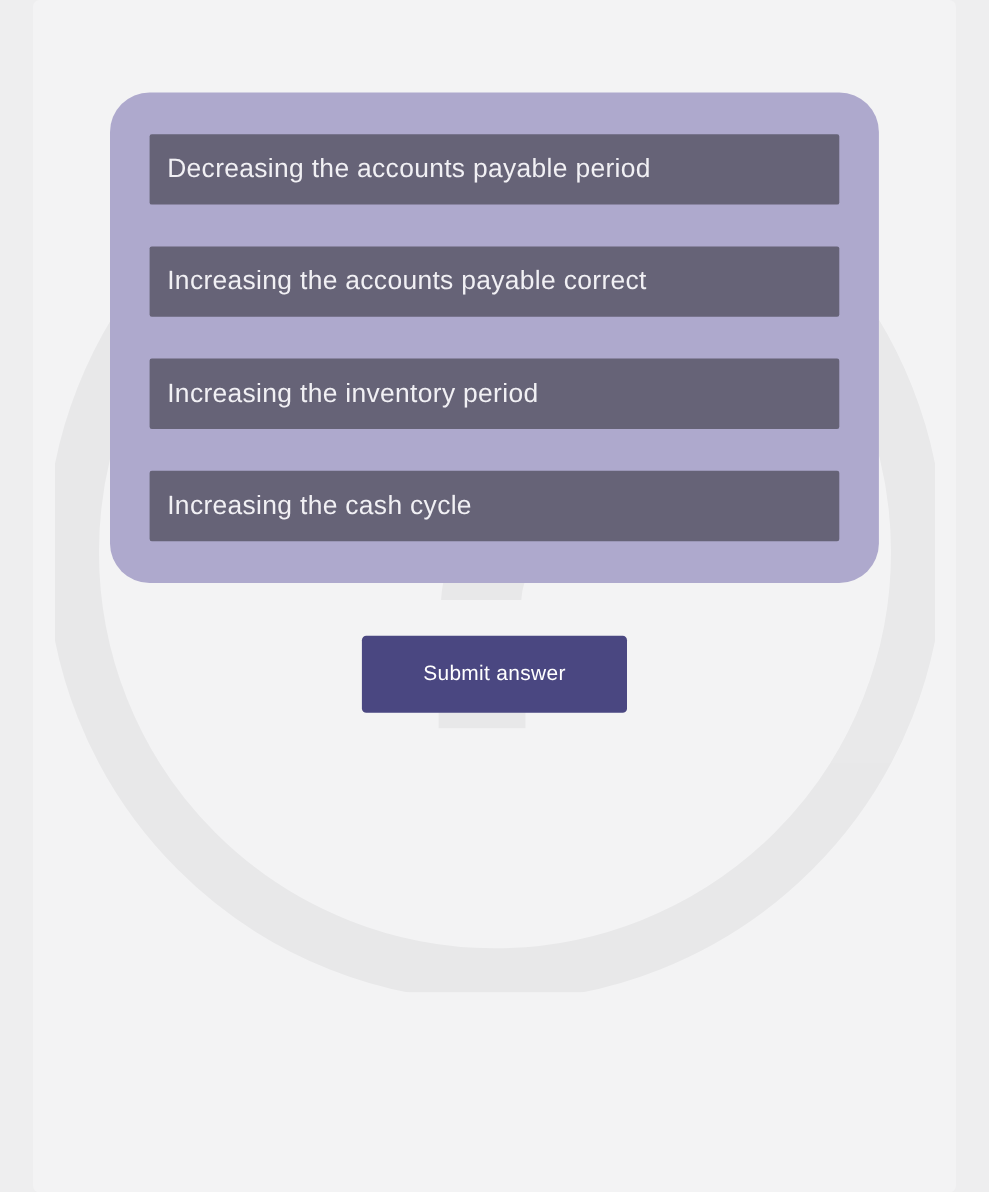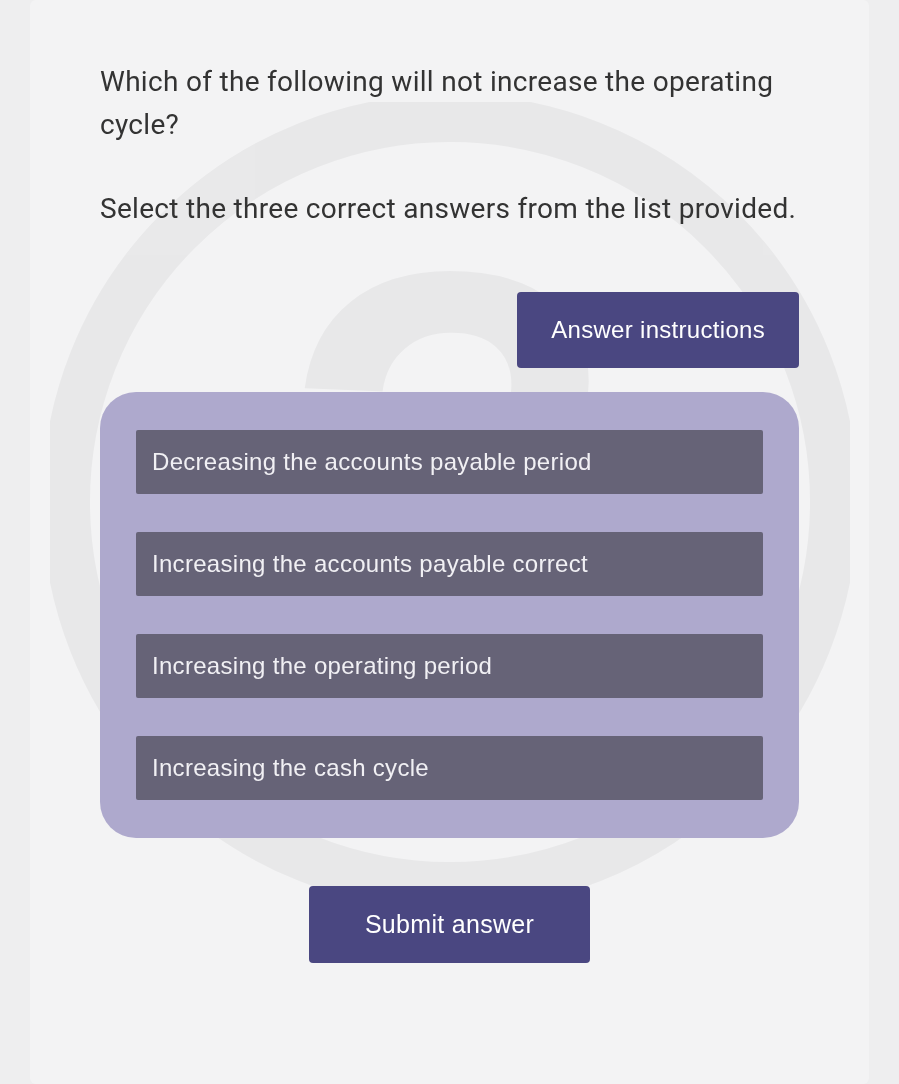--- a/index.html
+++ b/index.html
@@ -100,48 +100,43 @@
       display: flex;
       justify-content: center;
       margin-top: 48px;
       position: relative;
       z-index: 1;
     }
     .submit-button {
       background: #4a4781;
       color: #ffffff;
       border: none;
-      font-size: 25px;
+      font-size: 19px;
       padding: 24px 56px;
       border-radius: 4px;
       cursor: pointer;
       letter-spacing: 0.3px;
     }
   </style>
 </head>
 <body>
 
 <div class="card">
   <div class="watermark">
     <svg viewBox="0 0 100 100">
       <circle cx="50" cy="50" r="48" fill="none" stroke="#000" stroke-width="6"></circle>
       <text x="50" y="70" font-size="70" font-weight="bold" text-anchor="middle" fill="#000" font-family="Arial">?</text>
     </svg>
   </div>
 
-  <div class="question-text">Which of the following will not increase the operating cycle?</div>
-  <div class="instruction-text">Select the three correct answers from the list provided.</div>
 
-  <div class="instructions-row">
-    <button class="instructions-button">Answer instructions</button>
-  </div>
 
   <div class="options-panel">
     <button class="option">Decreasing the accounts payable period</button>
     <button class="option">Increasing the accounts payable correct</button>
-    <button class="option">Increasing the operating period</button>
+    <button class="option">Increasing the inventory period</button>
     <button class="option">Increasing the cash cycle</button>
   </div>
 
   <div class="submit-row">
     <button class="submit-button">Submit answer</button>
   </div>
 </div>
 
 </body></html>

